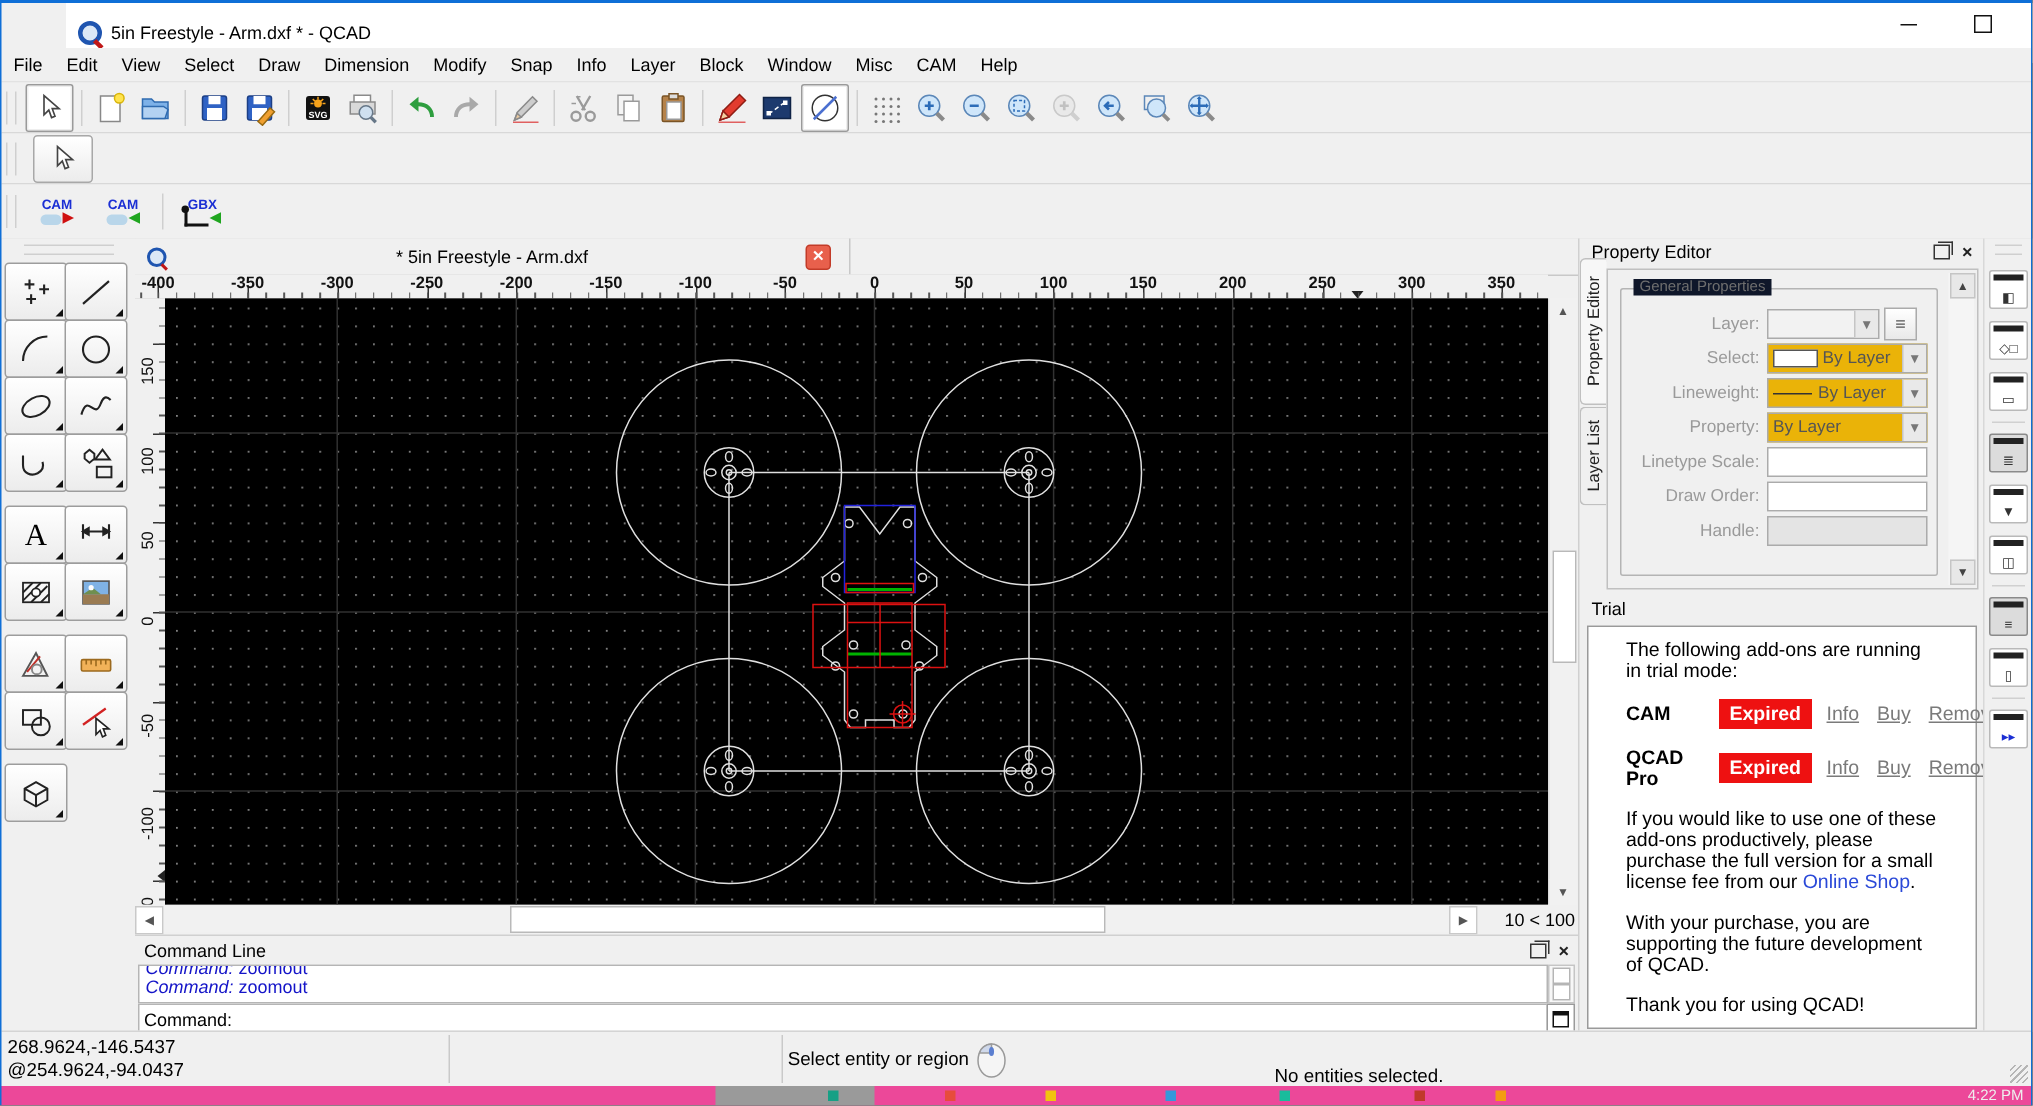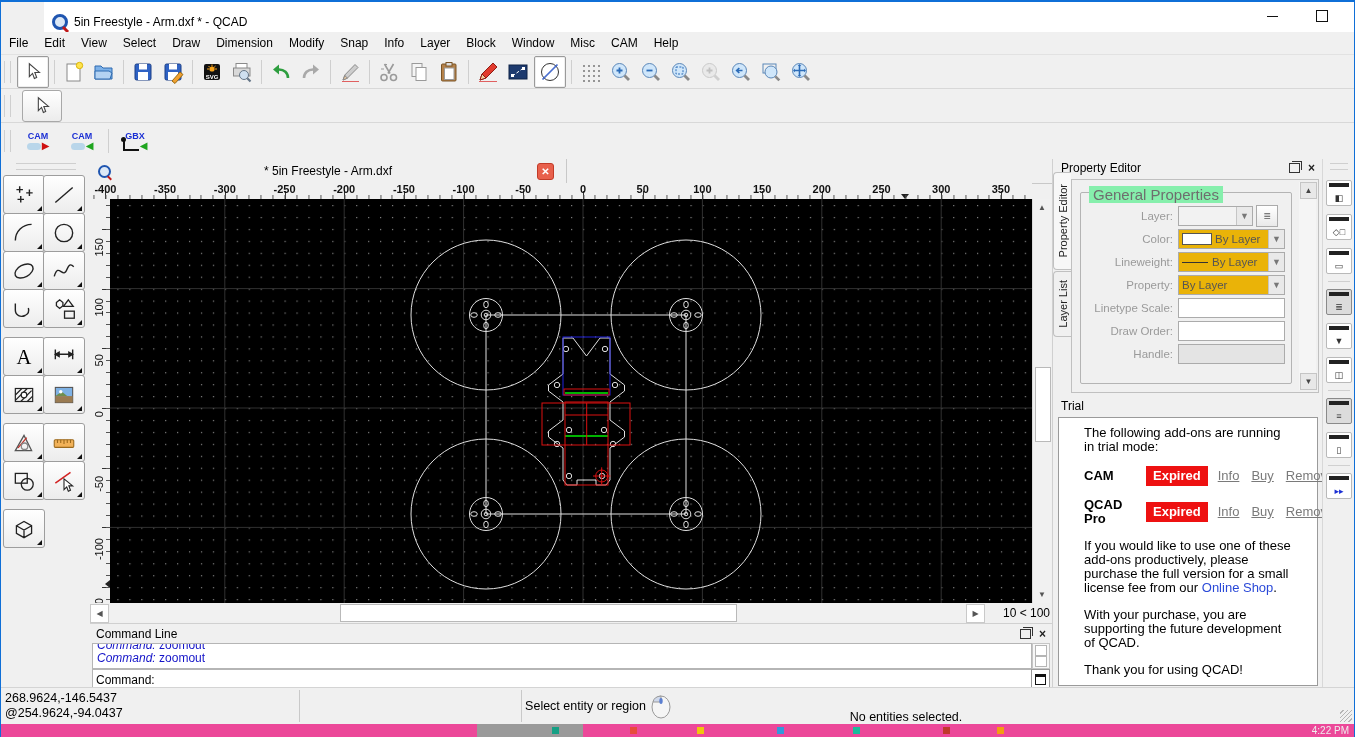--- a/index.html
+++ b/index.html
@@ -112,21 +112,21 @@
   #pe-title{height:18px;display:flex;align-items:center;padding:0 8px;}
   #pe-body{position:absolute;left:18px;top:20px;width:246px;height:212px;border:1px solid #c0c0c0;background:#f0f0f0;}
   .vtab{position:absolute;left:0px;width:17px;border:1px solid #c0c0c0;border-right:none;border-radius:4px 0 0 4px;background:#f0f0f0;display:flex;align-items:center;justify-content:center;}
   .vtab span{writing-mode:vertical-rl;transform:rotate(180deg);font-size:11px;color:#222;padding:6px 1px;}
   #vtab1{top:13px;height:96px;background:#f7f7f7;}
   #vtab2{top:112px;height:64px;}
   #pe-scroll{position:absolute;right:2px;top:2px;width:17px;bottom:2px;background:#f5f5f5;}
   #pe-scroll .sbtn{position:absolute;left:1px;width:15px;height:15px;background:#e8e8e8;border:1px solid #c5c5c5;font-size:8px;color:#444;display:flex;align-items:center;justify-content:center;}
   #pe-scroll .up{top:0;} #pe-scroll .down{bottom:0;}
   #groupbox{position:absolute;left:8px;top:12px;right:26px;bottom:8px;border:1px solid #b4b4b4;border-radius:2px;}
-  #grouptitle{position:absolute;left:8px;top:-7px;background:#86efac;padding:0 4px;color:#6e6e6e;font-size:15px;}
+  #grouptitle{position:absolute;left:8px;top:-7px;background:#0f172a;padding:0 4px;color:#6e6e6e;font-size:10px;}
   .perow{display:flex;align-items:center;height:22px;margin:1px 6px 1px 0;}
   .perow:first-of-type{margin-top:12px;}
   .pelab{width:92px;text-align:right;color:#9a9a9a;padding-right:5px;flex:none;font-size:11.5px;}
   .combo{height:18px;border:1px solid #ababab;background:#eab308;display:flex;align-items:center;flex:1;position:relative;padding-left:3px;font-size:11.5px;color:#555;}
   .combo .ar{position:absolute;right:0;top:0;bottom:0;width:15px;background:#e9e9e9;border-left:1px solid #c5c5c5;color:#777;font-size:9px;display:flex;align-items:center;justify-content:center;}
   .combo.dis{background:#f2f2f2;}
   .swatch{width:28px;height:10px;border:1px solid #555;background:#fff;margin-right:3px;flex:none;}
   .lwline{width:26px;height:1px;background:#333;margin-right:4px;flex:none;}
   .peinput{height:18px;border:1px solid #ababab;background:#fff;flex:1;}
   .peinput.dis{background:#e4e4e4;}
@@ -754,21 +754,21 @@
         <span id="grouptitle">General Properties</span>
         <div class="perow">
           <span class="pelab">Layer:</span>
           <span class="combo dis" style="max-width:70px;">
               <span></span>
               <span class="ar">▼</span>
             </span>
           <span class="menu-btn">≡</span>
         </div>
         <div class="perow">
-          <span class="pelab">Color:</span>
+          <span class="pelab">Select:</span>
           <span class="combo">
               <span class="swatch"></span>
               <span>By Layer</span>
               <span class="ar">▼</span>
             </span>
         </div>
         <div class="perow">
           <span class="pelab">Lineweight:</span>
           <span class="combo">
               <span class="lwline"></span>

